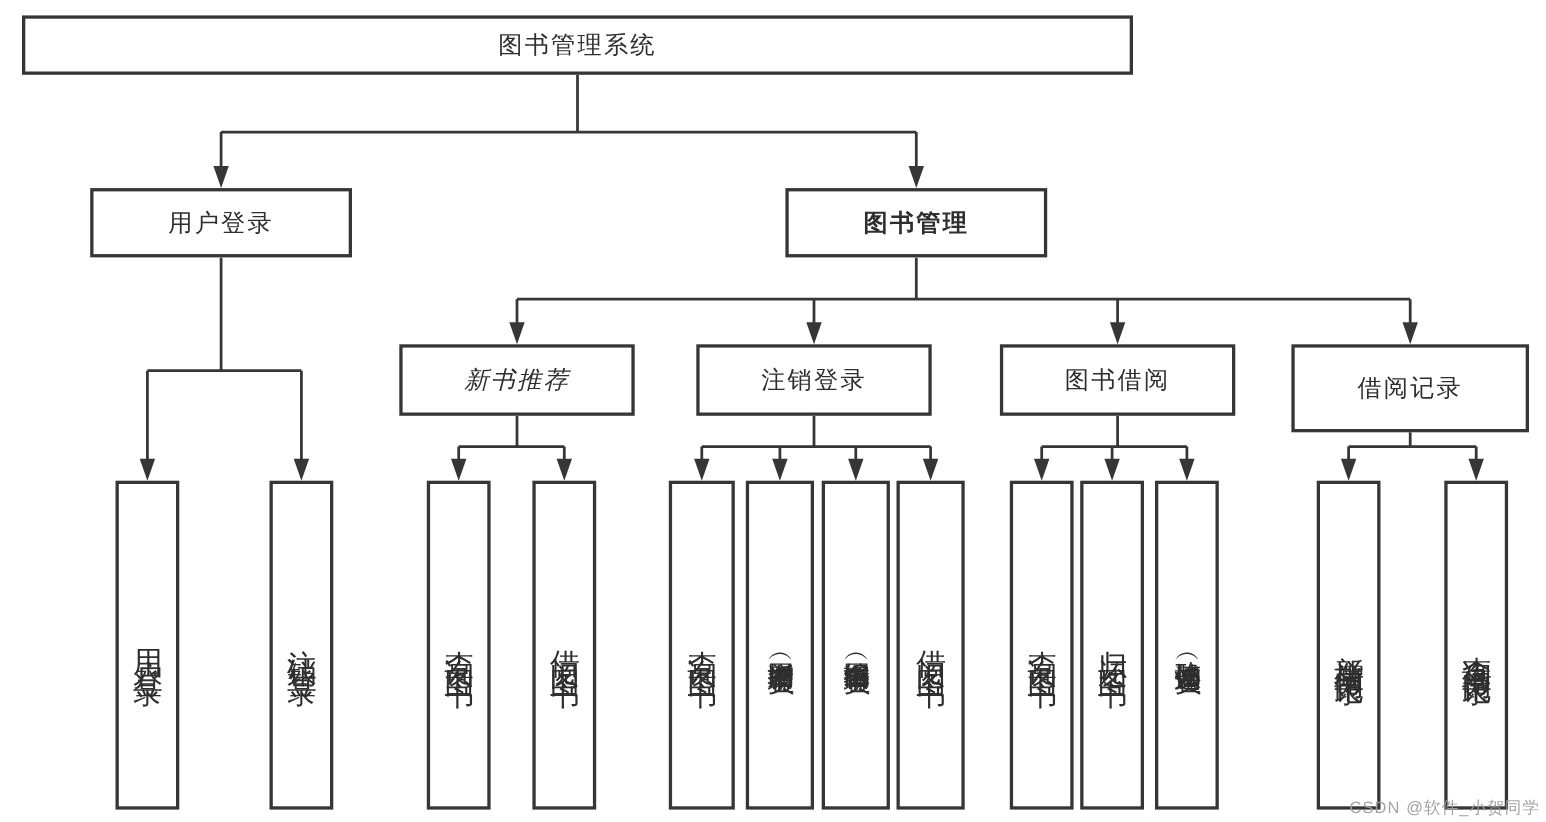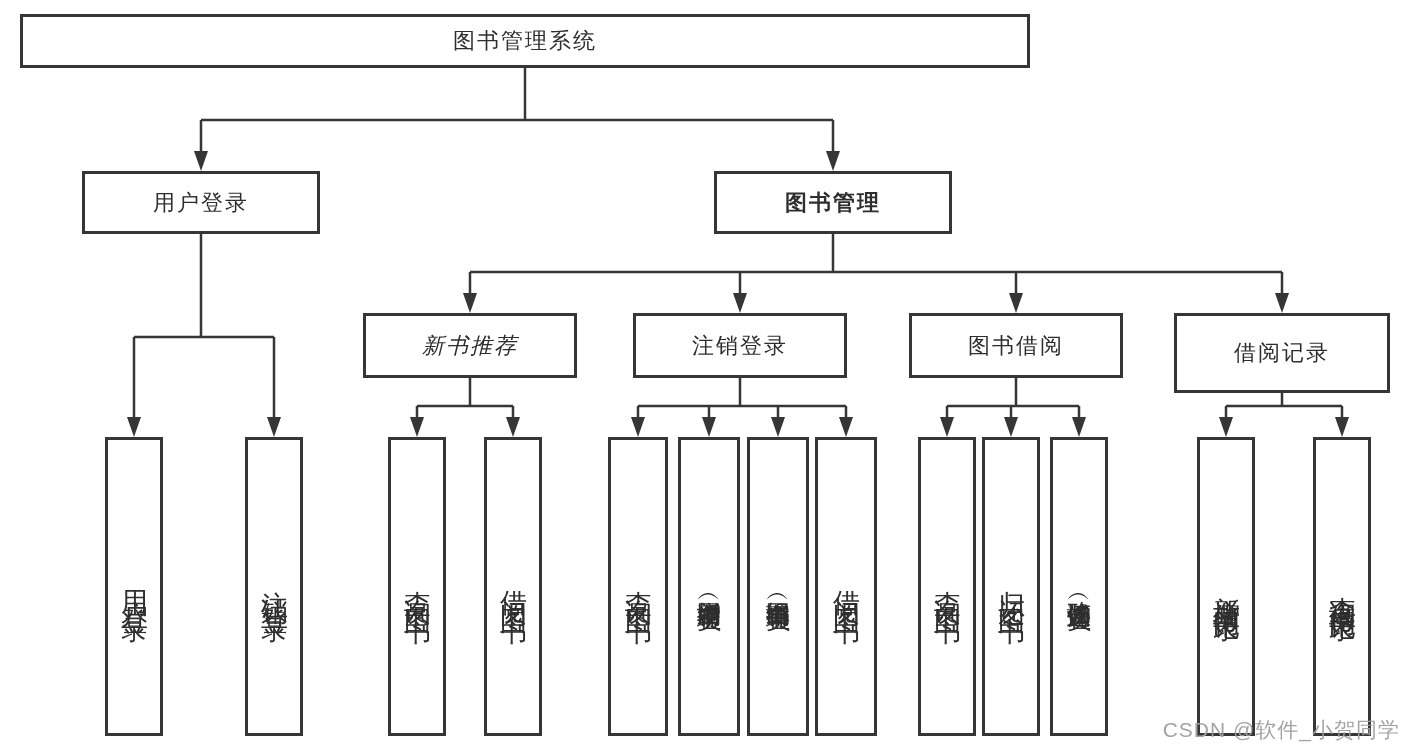--- a/index.html
+++ b/index.html
@@ -32,21 +32,21 @@
     letter-spacing: 9px;
     line-height: 1;
   }
   .leaf.len6 .vtext { letter-spacing: 4px; }
   .leaf.len9 .vtext { font-size: 24px; letter-spacing: 1px; }
   .watermark {
     position: absolute;
     right: 5px;
     bottom: 3px;
     z-index: 3;
-    font-size: 21px;
+    font-size: 15px;
     color: rgba(158, 158, 158, 0.95);
     letter-spacing: 1px;
     white-space: nowrap;
   }
 </style>
 </head>
 <body>
 
 <div class="canvas">
 

